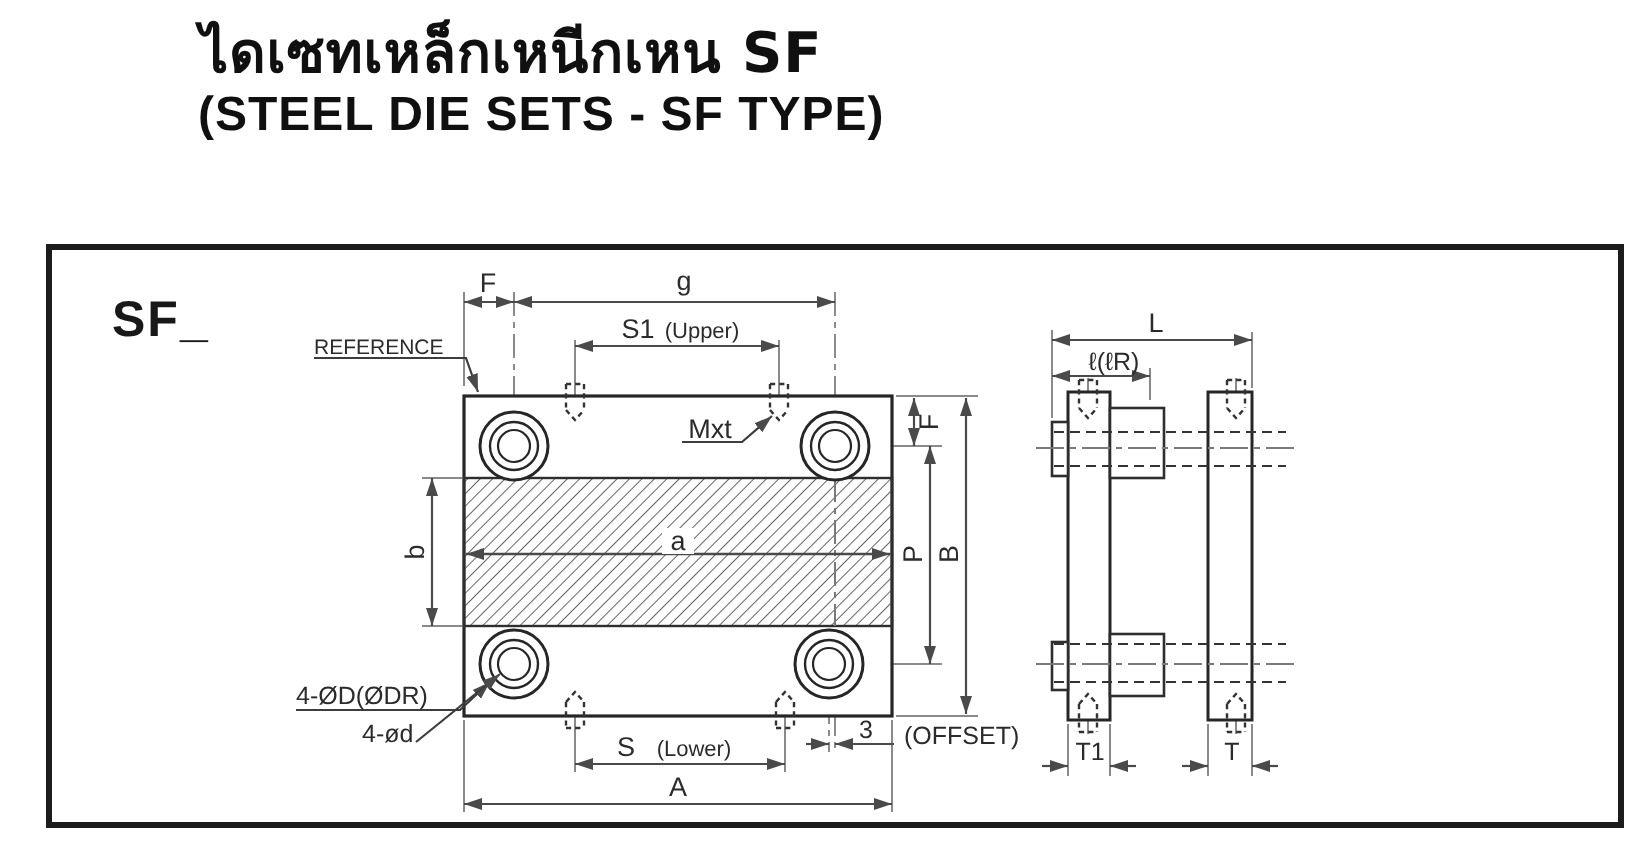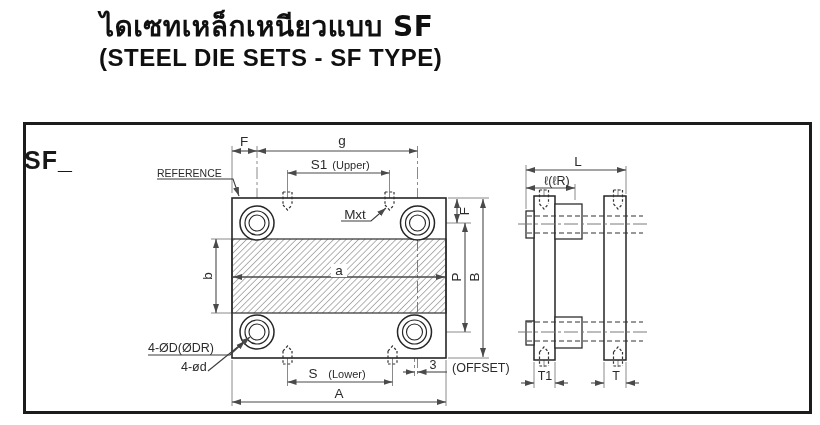--- a/index.html
+++ b/index.html
@@ -4,30 +4,30 @@
 <style>
   html,body{margin:0;padding:0;background:#ffffff;}
   body{width:820px;height:425px;position:relative;overflow:hidden;
        font-family:"Liberation Sans", sans-serif;color:#111;}
   .title-thai{position:absolute;left:100px;top:4px;font-size:28px;font-weight:bold;
               letter-spacing:.5px;font-family:"DejaVu Sans", sans-serif;color:#101010;white-space:nowrap;}
   .title-eng{position:absolute;left:99px;top:44px;font-size:24px;font-weight:bold;
              font-family:Liberation Sans, sans-serif;letter-spacing:.5px;color:#101010;white-space:nowrap;}
   .frame{position:absolute;left:23px;top:122px;width:789px;height:292px;
          border:3px solid #1c1c1c;box-sizing:border-box;background:#fff;}
-  .model{position:absolute;left:24px;top:146px;font-size:25px;font-weight:bold;
+  .model{position:absolute;left:56px;top:146px;font-size:25px;font-weight:bold;
          letter-spacing:1px;color:#181818;}
   svg.draw{position:absolute;left:23px;top:122px;width:789px;height:292px;}
   svg text{font-family:"Liberation Sans", sans-serif;fill:#2b2b2b;}
   .t13{font-size:13.5px;} .t12{font-size:12.5px;} .t11{font-size:11px;} .t10{font-size:10.5px;}
 </style>
 </head>
 <body>
 
-<div class="title-thai">ไดเซทเหล็กเหนียวแบบ SF</div>
+<div class="title-thai">ไดเซทเหล็กเหนีกเหน SF</div>
 <div class="title-eng">(STEEL DIE SETS - SF TYPE)</div>
 
 <div class="frame"></div>
 <div class="model">SF_</div>
 
 <svg class="draw" viewBox="23 122 789 292">
   <defs>
     <marker id="ar" markerUnits="userSpaceOnUse" markerWidth="10" markerHeight="8" refX="9" refY="4" orient="auto-start-reverse">
       <path d="M0,1 L9,4 L0,7 Z" fill="#4a4a4a"></path>
     </marker>

